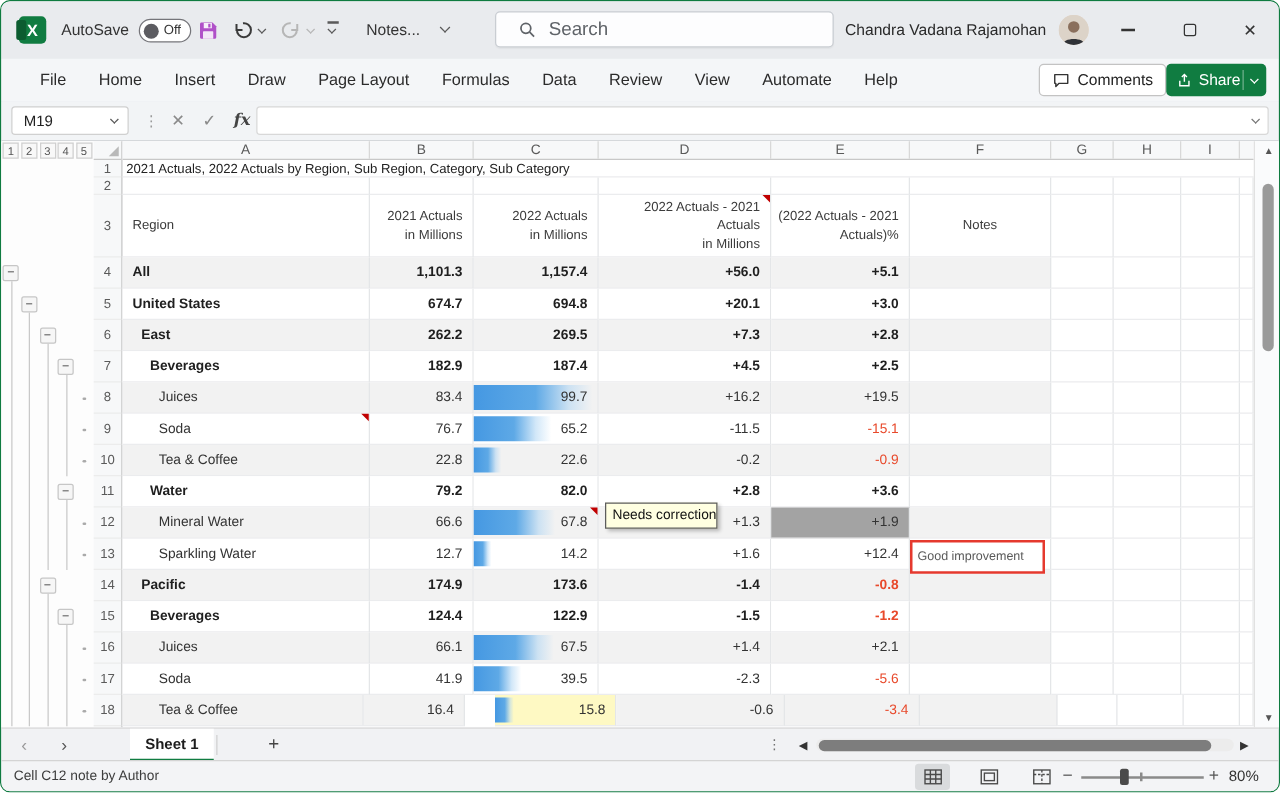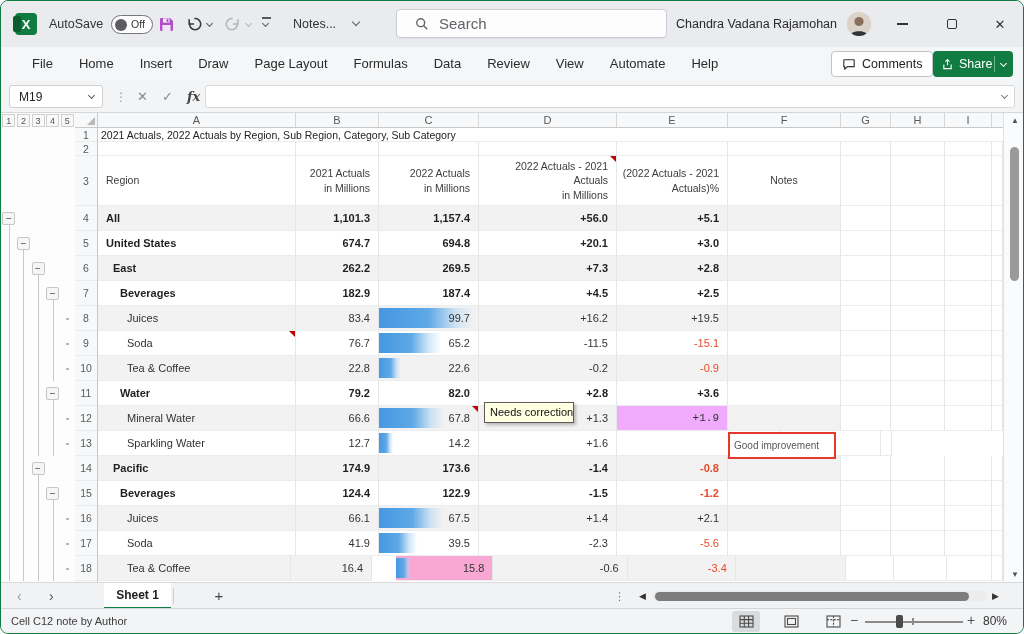--- a/index.html
+++ b/index.html
@@ -429,35 +429,36 @@
         </div>
         <div class="grow" style="height: 25px; justify-content: space-between;">
           <div class="cell " style="width: 198px; padding-left: 29px; background: rgb(242, 242, 242);">Mineral Water</div>
           <div class="cell num" style="width: 83px; background: rgb(242, 242, 242);">66.6</div>
           <div class="cell num" style="width: 100px; background: rgb(242, 242, 242);">
             <div class="bar" style="width: 65px;"></div>
             <div class="bar-val">67.8</div>
             <div class="notetri"></div>
           </div>
           <div class="cell num" style="width: 138px; background: rgb(242, 242, 242);">+1.3</div>
-          <div class="cell num" style="width: 111px; background: #f0abfc; font-family: Liberation Mono, monospace;">+1.9</div>
+          <div class="cell num" style="width: 111px; background: #a3a3a3;">+1.9</div>
           <div class="cell " style="width: 113px; background: rgb(242, 242, 242);"></div>
           <div class="cell " style="width: 50px;"></div>
           <div class="cell " style="width: 54px;"></div>
           <div class="cell " style="width: 47px;"></div>
           <div class="cell " style="width: 11px;"></div>
         </div>
         <div class="grow" style="height: 25px;">
           <div class="cell " style="width: 198px; padding-left: 29px; background: rgb(255, 255, 255);">Sparkling Water</div>
           <div class="cell num" style="width: 83px; background: rgb(255, 255, 255);">12.7</div>
           <div class="cell num" style="width: 100px; background: rgb(255, 255, 255);">
             <div class="bar" style="width: 14px;"></div>
             <div class="bar-val">14.2</div>
           </div>
           <div class="cell num" style="width: 138px; background: rgb(255, 255, 255);">+1.6</div>
+          <div class="cell num" style="width: 111px; background: rgb(255, 255, 255);">+12.4</div>
           <div class="cell " style="width: 113px; background: rgb(255, 255, 255);"></div>
           <div class="cell " style="width: 50px;"></div>
           <div class="cell " style="width: 54px;"></div>
           <div class="cell " style="width: 47px;"></div>
           <div class="cell " style="width: 11px;"></div>
         </div>
         <div class="grow" style="height: 25px;">
           <div class="cell bold" style="width: 198px; padding-left: 15px; background: rgb(242, 242, 242);">Pacific</div>
           <div class="cell num bold" style="width: 83px; background: rgb(242, 242, 242);">174.9</div>
           <div class="cell num bold" style="width: 100px; background: rgb(242, 242, 242);">
@@ -511,21 +512,21 @@
           <div class="cell num red" style="width: 111px; background: rgb(255, 255, 255);">-5.6</div>
           <div class="cell " style="width: 113px; background: rgb(255, 255, 255);"></div>
           <div class="cell " style="width: 50px;"></div>
           <div class="cell " style="width: 54px;"></div>
           <div class="cell " style="width: 47px;"></div>
           <div class="cell " style="width: 11px;"></div>
         </div>
         <div class="grow" style="height: 25px;">
           <div class="cell " style="width: 198px; padding-left: 29px; background: rgb(242, 242, 242);">Tea &amp; Coffee</div>
           <div class="cell num" style="width: 83px; background: rgb(242, 242, 242);">16.4</div>
-          <div class="cell num" style="width: 100px; background: #f9a8d4; margin-left: 24px;">
+          <div class="cell num" style="width: 100px; background: #fef9c3; margin-left: 24px;">
             <div class="bar" style="width: 15px;"></div>
             <div class="bar-val">15.8</div>
           </div>
           <div class="cell num" style="width: 138px; background: rgb(242, 242, 242);">-0.6</div>
           <div class="cell num red" style="width: 111px; background: rgb(242, 242, 242);">-3.4</div>
           <div class="cell " style="width: 113px; background: rgb(242, 242, 242);"></div>
           <div class="cell " style="width: 50px;"></div>
           <div class="cell " style="width: 54px;"></div>
           <div class="cell " style="width: 47px;"></div>
           <div class="cell " style="width: 11px;"></div>

